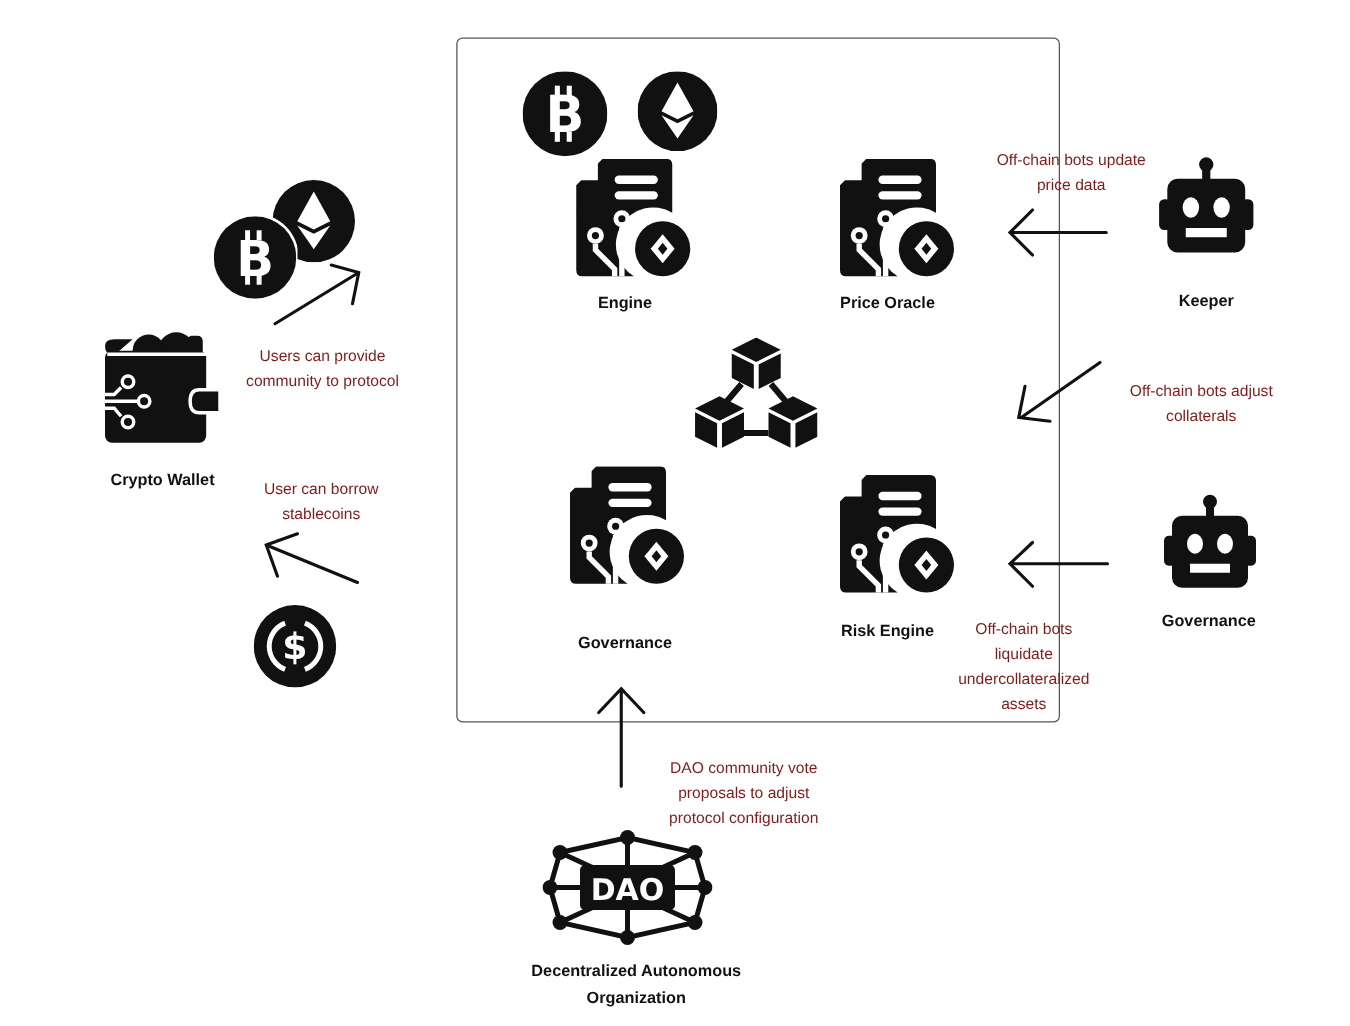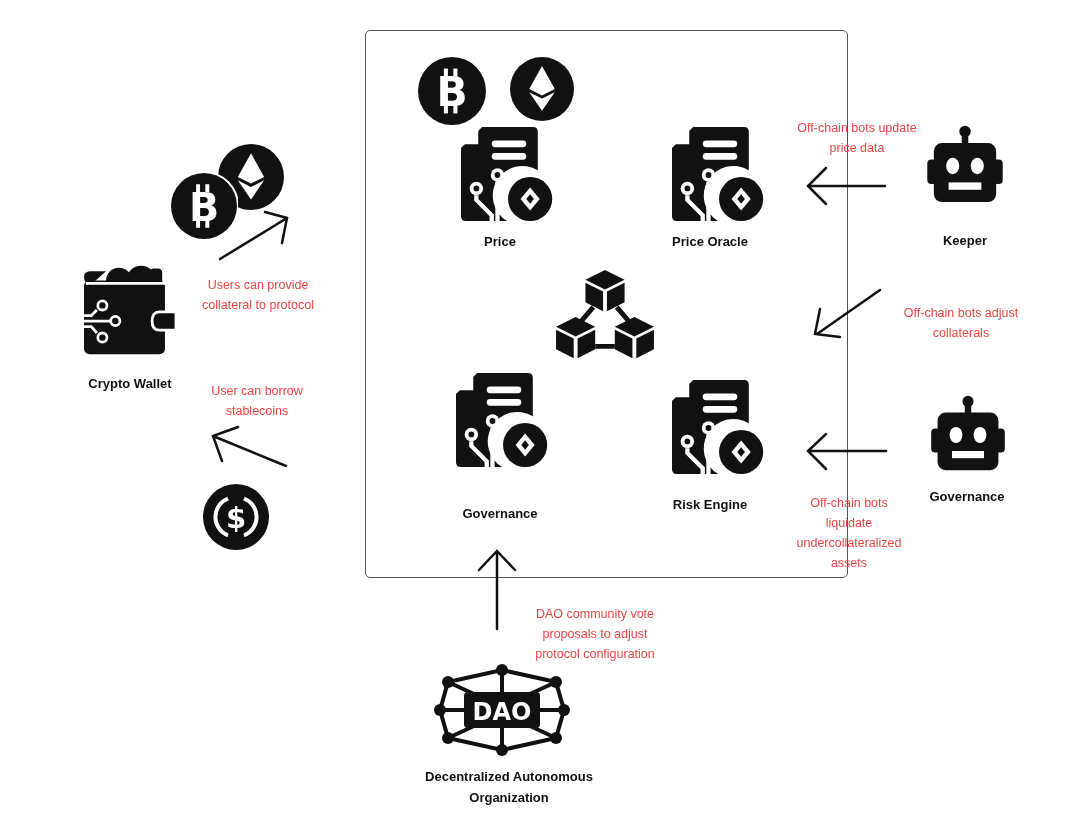--- a/index.html
+++ b/index.html
@@ -2,21 +2,21 @@
 <html><head>
 <meta charset="utf-8">
 <style>
   html, body { margin:0; padding:0; background:#ffffff; }
   body { width:1080px; height:821px; position:relative; overflow:hidden;
          font-family:"Liberation Sans", sans-serif; color:#111; }
   .abs { position:absolute; }
   .box { position:absolute; left:365px; top:30px; width:483px; height:548px;
          border:1.5px solid #555; border-radius:5px; box-sizing:border-box; }
   .lbl-b { position:absolute; font-weight:bold; font-size:13px; color:#111; text-align:center; white-space:nowrap; transform:translateX(-50%); }
-  .note { position:absolute; font-size:12.5px; color:#ef4444; text-align:center; line-height:20px; transform:translateX(-50%); white-space:pre; }
+  .note { position:absolute; font-size:12.5px; color:#7f1d1d; text-align:center; line-height:20px; transform:translateX(-50%); white-space:pre; }
   svg.arrows { position:absolute; left:0; top:0; }
 </style>
 </head>
 <body>
 
 <svg width="0" height="0" style="position:absolute">
   <defs>
     <symbol id="contract" viewBox="0 0 100 100">
       <path d="M20 0 H75 Q80 0 80 5 V45 A28 28 0 0 0 48 98 H5 Q0 98 0 93 V22 L22 0 Z" fill="#111"></path>
       <path d="M0 18 L18 0 V18 Z" fill="#fff"></path>
@@ -64,21 +64,21 @@
     <use href="#btc"></use>
   </svg>
 <svg class="abs" style="left:510px;top:57px" width="64" height="64">
     <use href="#eth"></use>
   </svg>
 
 <div>
   <svg class="abs" style="left:460px;top:127px" width="98" height="96">
       <use href="#contract"></use>
     </svg>
-  <div class="lbl-b" style="left:500px;top:234px">Price</div>
+  <div class="lbl-b" style="left:500px;top:234px">Engine</div>
 </div>
 
 <div>
   <svg class="abs" style="left:671px;top:127px" width="98" height="96">
       <use href="#contract"></use>
     </svg>
   <div class="lbl-b" style="left:710px;top:234px">Price Oracle</div>
 </div>
 
 <svg class="abs" style="left:556px;top:270px" width="98" height="94" viewBox="0 0 100 96">
@@ -196,16 +196,16 @@
         <path d="M286 466 L213 436 M238 427 L213 436 L222 461"></path>
       </g>
     <g>
         <path d="M497 629 V551 M479 570 L497 551 L515 570"></path>
       </g>
   </g>
 </svg>
 
 <div class="note" style="left:857px;top:118px"><span>Off-chain bots update</span><br><span>price data</span></div>
 <div class="note" style="left:961px;top:303px"><span>Off-chain bots adjust</span><br><span>collaterals</span></div>
-<div class="note" style="left:849px;top:493px"><span>Off-chain bots</span><br><span>liquidate</span><br><span>undercollateralized</span><br><span>assets</span></div>
-<div class="note" style="left:258px;top:275px"><span>Users can provide</span><br><span>collateral to protocol</span></div>
+<div class="note" style="left:819px;top:493px"><span>Off-chain bots</span><br><span>liquidate</span><br><span>undercollateralized</span><br><span>assets</span></div>
+<div class="note" style="left:258px;top:275px"><span>Users can provide</span><br><span>community to protocol</span></div>
 <div class="note" style="left:257px;top:381px"><span>User can borrow</span><br><span>stablecoins</span></div>
 <div class="note" style="left:595px;top:604px"><span>DAO community vote</span><br><span>proposals to adjust</span><br><span>protocol configuration</span></div>
 
 </body></html>

